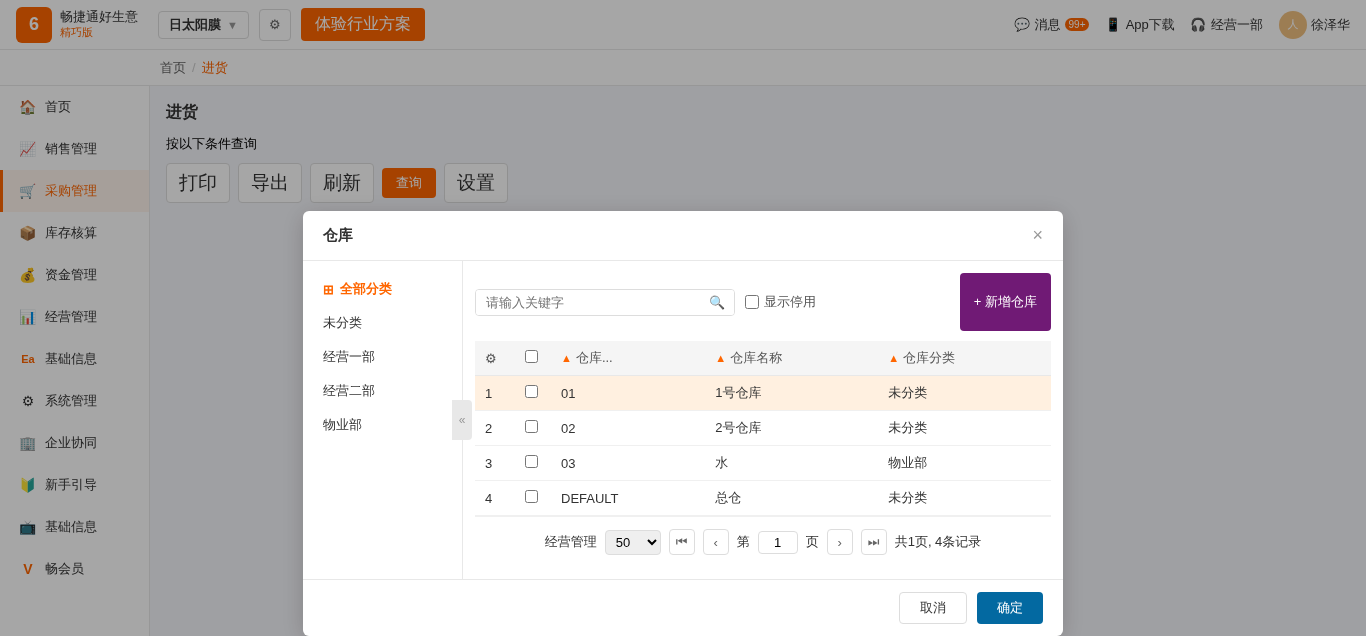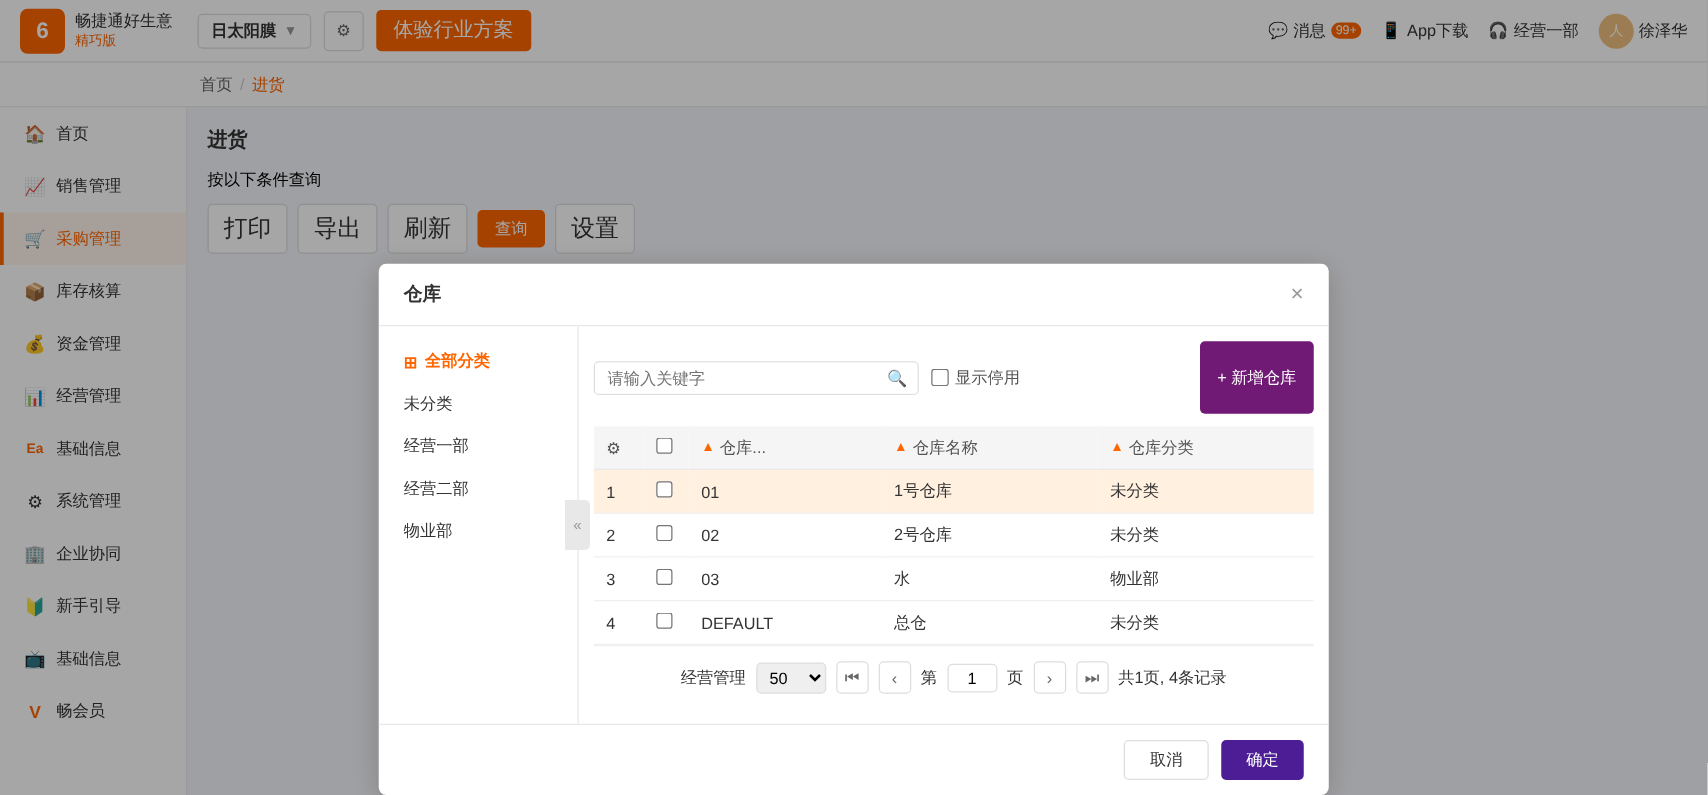--- a/index.html
+++ b/index.html
@@ -182,21 +182,21 @@
       width: 40px; border: 1px solid #ddd; border-radius: 4px;
       text-align: center; padding: 3px; font-size: 13px;
     }
 
     
     .modal-footer {
       display: flex; justify-content: flex-end; gap: 10px;
       padding: 12px 20px; border-top: 1px solid #e8e8e8;
     }
     .btn-cancel { background: #fff; color: #333; border: 1px solid #ddd; border-radius: 4px; padding: 6px 20px; cursor: pointer; font-size: 13px; }
-    .btn-confirm { background: #4c1d95; color: #fff; border: none; border-radius: 4px; padding: 6px 20px; cursor: pointer; font-size: 13px; }
+    .btn-confirm { background: #0369a1; color: #fff; border: none; border-radius: 4px; padding: 6px 20px; cursor: pointer; font-size: 13px; }
   </style>
 </head>
 <body>
 
 <div class="topbar">
   <div class="topbar-logo">
     <div class="logo-icon">
       <span>6</span>
     </div>
     <div>

